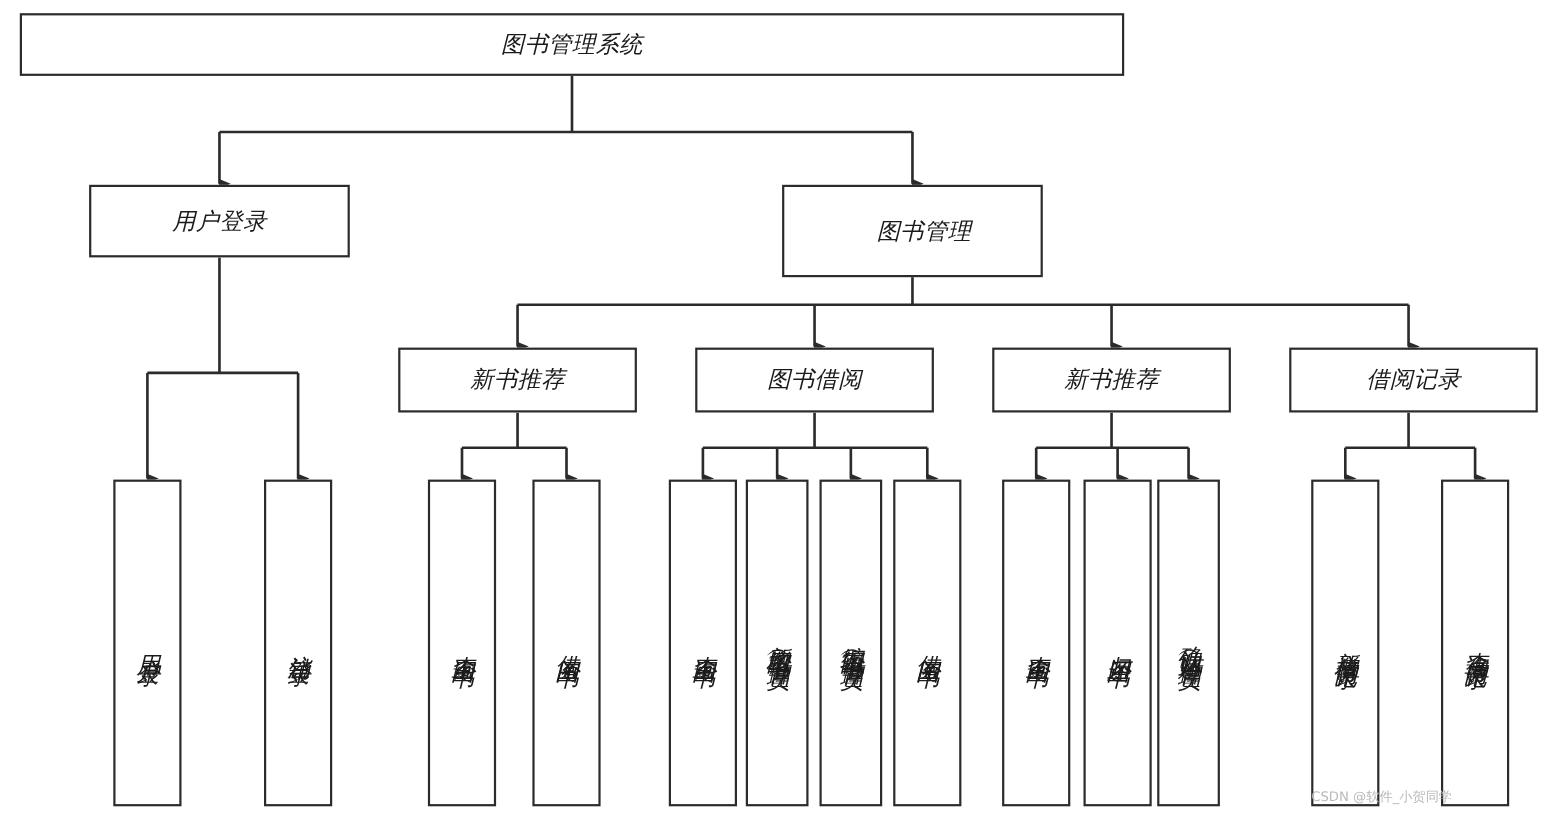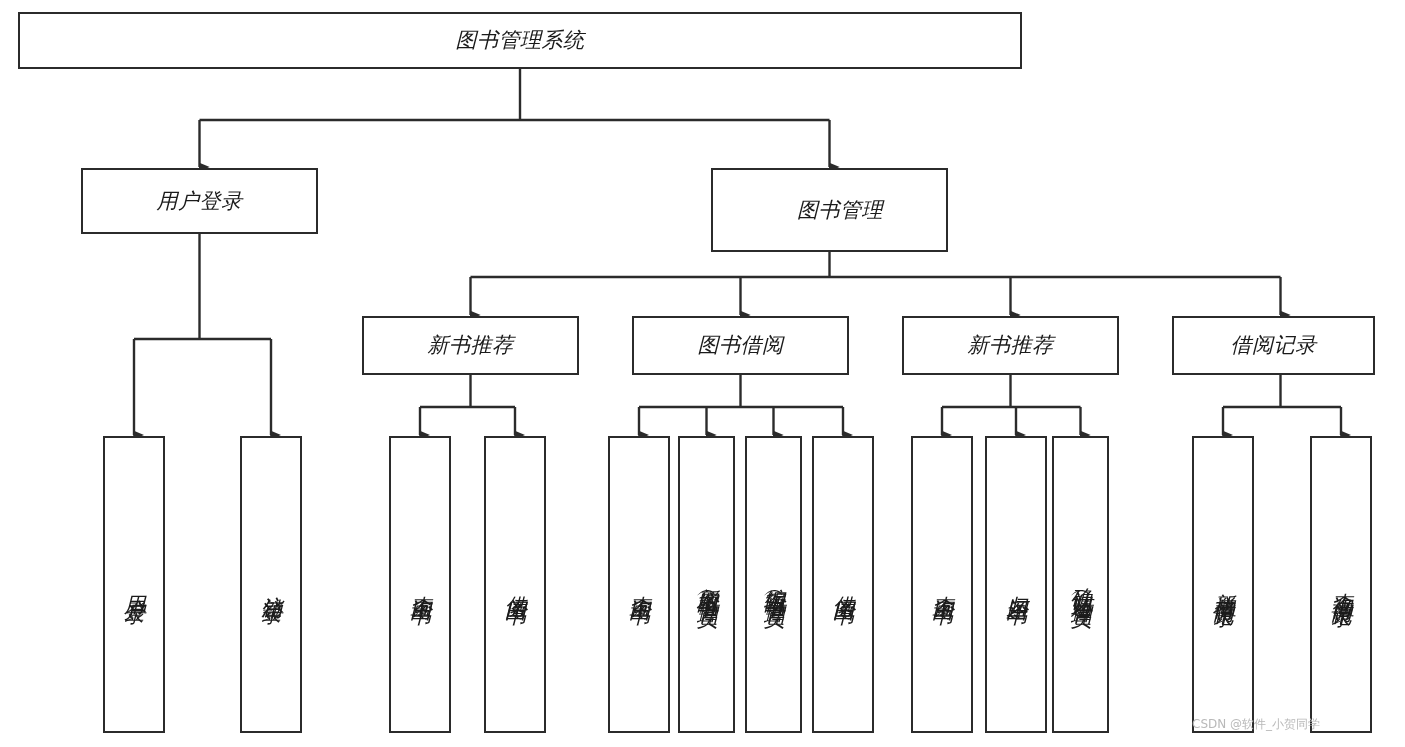--- a/index.html
+++ b/index.html
@@ -129,21 +129,21 @@
       </div>
       <div class="node horizontal" style="left: 362px; top: 316px; width: 217px; height: 59px; align-items: center;">
         <span class="label">新书推荐</span>
       </div>
       <div class="node horizontal" style="left: 632px; top: 316px; width: 217px; height: 59px;">
         <span class="label">图书借阅</span>
       </div>
       <div class="node horizontal" style="left: 902px; top: 316px; width: 217px; height: 59px;">
         <span class="label">新书推荐</span>
       </div>
-      <div class="node horizontal" style="left: 1172px; top: 316px; width: 203px; height: 59px;">
+      <div class="node horizontal" style="left: 1172px; top: 316px; width: 226px; height: 59px;">
         <span class="label">借阅记录</span>
       </div>
       <div class="node vertical" style="left: 103px; top: 436px; width: 62px; height: 297px;">
         <span class="label">用户登录</span>
       </div>
       <div class="node vertical" style="left: 240px; top: 436px; width: 62px; height: 297px;">
         <span class="label">注销登录</span>
       </div>
       <div class="node vertical" style="left: 389px; top: 436px; width: 62px; height: 297px;">
         <span class="label">查询图书</span>

